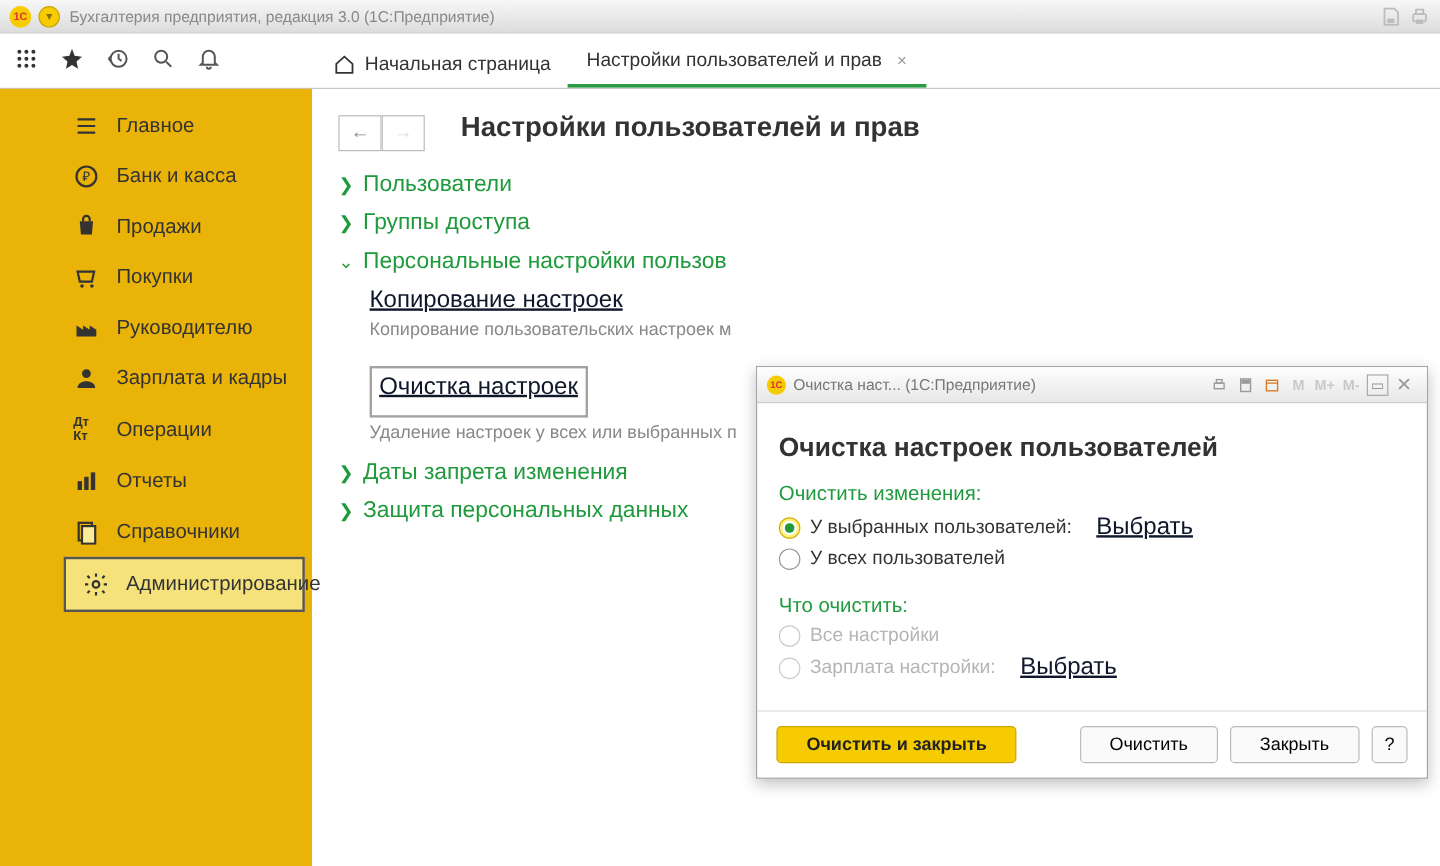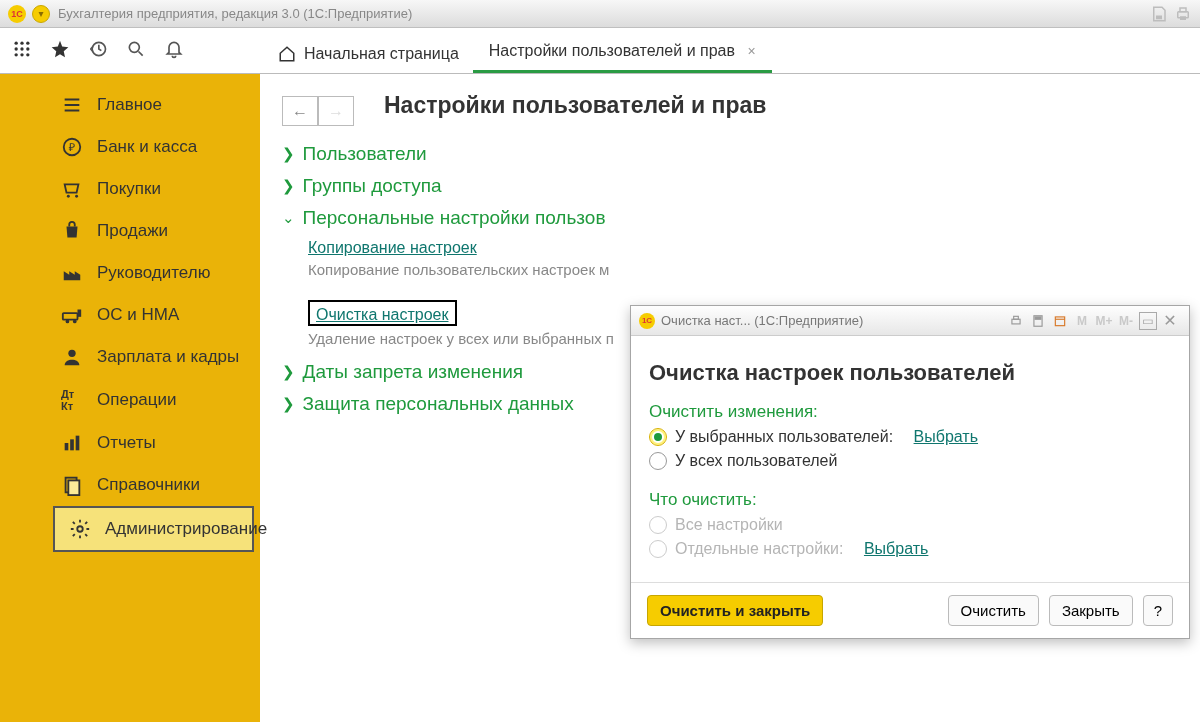--- a/index.html
+++ b/index.html
@@ -70,22 +70,22 @@
   }
   .content h1 { display:inline-block; margin:0 0 14px 30px; font-size:23px; font-weight:bold; vertical-align:middle;}
   .header-row { display:flex; align-items:center; }
   .desc { font-size:16px; color:#333; margin:10px 0 20px 0;}
   .subsection {
     display:flex; align-items:center; gap:8px; font-size:19px; color:#1f9a3d; margin:10px 0;
     cursor:pointer;
   }
   .subsection .chev { color:#1f9a3d; font-size:15px;}
   .sub-body { margin-left:26px; margin-bottom:14px; }
-  .link { color:#0f766e; text-decoration:underline; font-size:16px; cursor:pointer;}
-  .boxed-link { display:inline-block; border:2px solid #000000; padding:4px 6px 0 6px; }
+  .link { color:#0f172a; text-decoration:underline; font-size:20px; cursor:pointer;}
+  .boxed-link { display:inline-block; border:2px solid #a3a3a3; padding:4px 6px 12px 6px; }
   .muted { color:#888; font-size:15px; margin-top:4px;}
   
   .dialog {
     position:absolute; left:630px; top:305px; width:560px; background:#fff;
     border:1px solid #a6a6a6; box-shadow:0 4px 12px rgba(0,0,0,0.25);
   }
   .dlg-title {
     height:30px; background:linear-gradient(#fefefe,#e7e7e7); border-bottom:1px solid #ccc;
     display:flex; align-items:center; padding:0 8px; font-size:13px; color:#777;
   }
@@ -102,21 +102,21 @@
     background:#fff;
   }
   .radio.sel { border:1px solid #d8b100; box-shadow:0 0 0 2px #fff27a inset; }
   .radio.sel .dot { width:8px;height:8px;background:#1f9a3d;border-radius:50%;}
   .radio.disabled { border-color:#ccc; }
   .disabled-txt { color:#b5b5b5; }
   .dlg-buttons {
     border-top:1px solid #ddd; padding:12px 16px; display:flex; gap:10px; align-items:center;
   }
   .btn {
-    border:1px solid #bbb; border-radius:4px; padding:6px 12px; background:#fafafa; font-size:15px;
+    border:1px solid #bbb; border-radius:4px; padding:6px 24px; background:#fafafa; font-size:15px;
     cursor:pointer;
   }
   .btn.primary { background:#f6cc00; border-color:#c7a600; font-weight:bold; color:#222;}
   .btn.small { padding:6px 10px; }
 </style>
 </head>
 <body>
 
 <div class="title-bar">
   <span class="logo">1С</span>
@@ -193,47 +193,38 @@
     </div>
     <div class="side-item">
       <svg viewBox="0 0 24 24" fill="#333">
           <circle cx="12" cy="12" r="9" fill="none" stroke="#333" stroke-width="2"></circle>
           <text x="12" y="16" text-anchor="middle" font-size="12" fill="#333">₽</text>
         </svg>
       <span>Банк и касса</span>
     </div>
     <div class="side-item">
       <svg viewBox="0 0 24 24" fill="#333">
+          <path d="M6 7h12l-1 12H7z"></path>
+          <path d="M9 7V5a3 3 0 0 1 6 0v2" fill="none" stroke="#333" stroke-width="2"></path>
+        </svg>
+      <span>Продажи</span>
+    </div>
+    <div class="side-item">
+      <svg viewBox="0 0 24 24" fill="#333">
           <path d="M4 7h15l-2 9H6z" fill="none" stroke="#333" stroke-width="2"></path>
           <circle cx="8" cy="20" r="1.6"></circle>
           <circle cx="17" cy="20" r="1.6"></circle>
         </svg>
       <span>Покупки</span>
     </div>
     <div class="side-item">
       <svg viewBox="0 0 24 24" fill="#333">
-          <path d="M6 7h12l-1 12H7z"></path>
-          <path d="M9 7V5a3 3 0 0 1 6 0v2" fill="none" stroke="#333" stroke-width="2"></path>
-        </svg>
-      <span>Продажи</span>
-    </div>
-    <div class="side-item">
-      <svg viewBox="0 0 24 24" fill="#333">
           <path d="M3 20V10l6 4V10l6 4V10l6 4v6z"></path>
         </svg>
       <span>Руководителю</span>
-    </div>
-    <div class="side-item">
-      <svg viewBox="0 0 24 24" fill="#333">
-          <rect x="2" y="10" width="16" height="7" rx="1" fill="none" stroke="#333" stroke-width="2"></rect>
-          <circle cx="7" cy="19" r="2"></circle>
-          <circle cx="15" cy="19" r="2"></circle>
-          <rect x="18" y="6" width="4" height="8" fill="#333"></rect>
-        </svg>
-      <span>ОС и НМА</span>
     </div>
     <div class="side-item">
       <svg viewBox="0 0 24 24" fill="#333">
           <circle cx="12" cy="8" r="4"></circle>
           <path d="M4 21c0-4 4-6 8-6s8 2 8 6"></path>
         </svg>
       <span>Зарплата и кадры</span>
     </div>
     <div class="side-item">
       <span style="font-size:11px;font-weight:bold;width:22px;">Дт<br>Кт</span>
@@ -352,21 +343,21 @@
     </div>
 
     <div style="height:14px;"></div>
     <div class="grp-label">Что очистить:</div>
     <div class="radio-row">
       <span class="radio disabled"></span>
       <span class="disabled-txt">Все настройки</span>
     </div>
     <div class="radio-row">
       <span class="radio disabled"></span>
-      <span class="disabled-txt">Отдельные настройки:</span>
+      <span class="disabled-txt">Зарплата настройки:</span>
       <span>&nbsp;</span>
       <span class="link">Выбрать</span>
     </div>
   </div>
   <div class="dlg-buttons">
     <button class="btn primary">Очистить и закрыть</button>
     <span style="flex:1"></span>
     <button class="btn">Очистить</button>
     <button class="btn">Закрыть</button>
     <button class="btn small">?</button>

